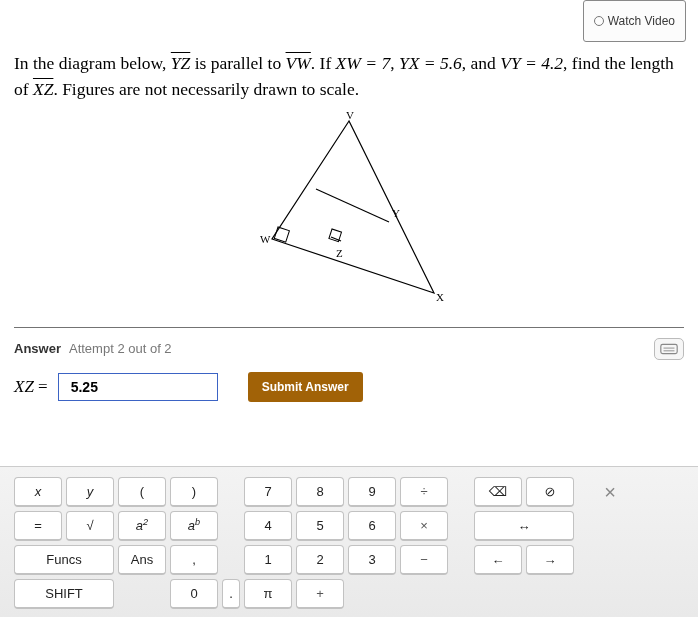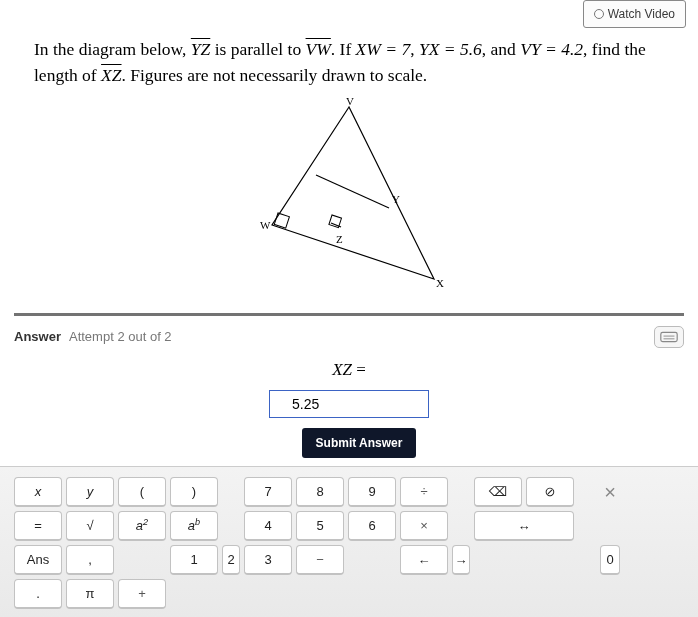--- a/index.html
+++ b/index.html
@@ -17,21 +17,21 @@
     justify-content: flex-end;
     gap: 8px;
     padding: 0 12px 4px;
   }
   .top-btn {
     border: 1px solid #888;
     background: #fcfcfc;
     color: #3a3a3a;
     font-family: Arial, sans-serif;
     font-size: 12px;
-    padding: 6px 10px;
+    padding: 13px 10px;
     border-radius: 3px;
   }
   .top-btn .circ {
     display: inline-block;
     border: 1px solid #777;
     border-radius: 50%;
     width: 10px; height: 10px;
     margin-right: 4px;
     vertical-align: -1px;
     position: relative;
@@ -44,36 +44,35 @@
     border-right: 3px solid transparent;
     border-bottom: 0;
     border-top: 4px solid #777;
     transform: rotate(0deg);
     display: none;
   }
   .problem {
     padding: 4px 14px 0 14px;
     font-size: 17.5px;
     line-height: 1.5;
-    margin-left: 20px;
   }
   .problem .ov {
     text-decoration: overline;
     text-decoration-thickness: 1px;
   }
   .figure {
     width: 100%;
     display: flex;
     justify-content: center;
     margin-top: 6px;
   }
   svg.triangle { width: 230px; height: 200px; }
   svg.triangle text { font-family: "Times New Roman", serif; font-size: 11px; }
   .answer-section {
-    border-top: 3px solid #737373;
+    border-top: 1px solid #737373;
     margin: 18px 14px 0 14px;
     padding-top: 10px;
     display: flex;
     align-items: center;
     justify-content: space-between;
   }
   .answer-left {
     font-family: Arial, sans-serif;
     font-size: 13px;
     color: #333;
@@ -85,37 +84,37 @@
     width: 30px; height: 22px;
     background: #f6f6f6;
     position: relative;
   }
   .keyboard-toggle svg { width: 100%; height: 100%; }
   .answer-row {
     padding: 12px 14px;
     display: flex;
     align-items: center;
     gap: 10px;
-    flex-direction: column;
   }
   .label-math {
     font-style: italic;
     font-size: 17px;
   }
   .ans-input {
     border: 1px solid #3b63c4;
     outline: none;
     height: 28px;
     width: 160px;
-    padding: 0 22px;
+    padding: 0 12px;
     font-size: 14px;
     font-family: Arial, sans-serif;
+    font-weight: bold;
   }
   .submit-btn {
-    background: #0f172a;
+    background: #a16207;
     color: #fff;
     border: none;
     font-family: Arial, sans-serif;
     font-size: 12px;
     font-weight: bold;
     padding: 8px 14px;
     border-radius: 3px;
     margin-left: 20px;
   }
   .keypad-wrap {
@@ -240,37 +239,39 @@
     <div class="key plain">5</div>
     <div class="key plain">6</div>
     <div class="key op">×</div>
     <div class="gap"></div>
     <div class="key plain wide2">
         <span>↔</span>
       </div>
     <div class="gap"></div>
     <div class="gap"></div>
 
+    <div class="key plain wide2">Funcs</div>
     <div class="key plain">Ans</div>
     <div class="key plain">,</div>
     <div class="gap"></div>
     <div class="key plain">1</div>
     <div class="key plain">2</div>
     <div class="key plain">3</div>
     <div class="key op">−</div>
     <div class="gap"></div>
     <div class="key plain">
         <span>←</span>
       </div>
     <div class="key plain">
         <span>→</span>
       </div>
     <div class="gap"></div>
     <div class="gap"></div>
 
+    <div class="key plain wide2">SHIFT</div>
     <div class="gap"></div>
     <div class="key plain">0</div>
     <div class="key plain">.</div>
     <div class="key plain">π</div>
     <div class="key op">+</div>
     <div class="gap"></div>
     <div class="gap"></div>
     <div class="gap"></div>
   </div>
 </div>

